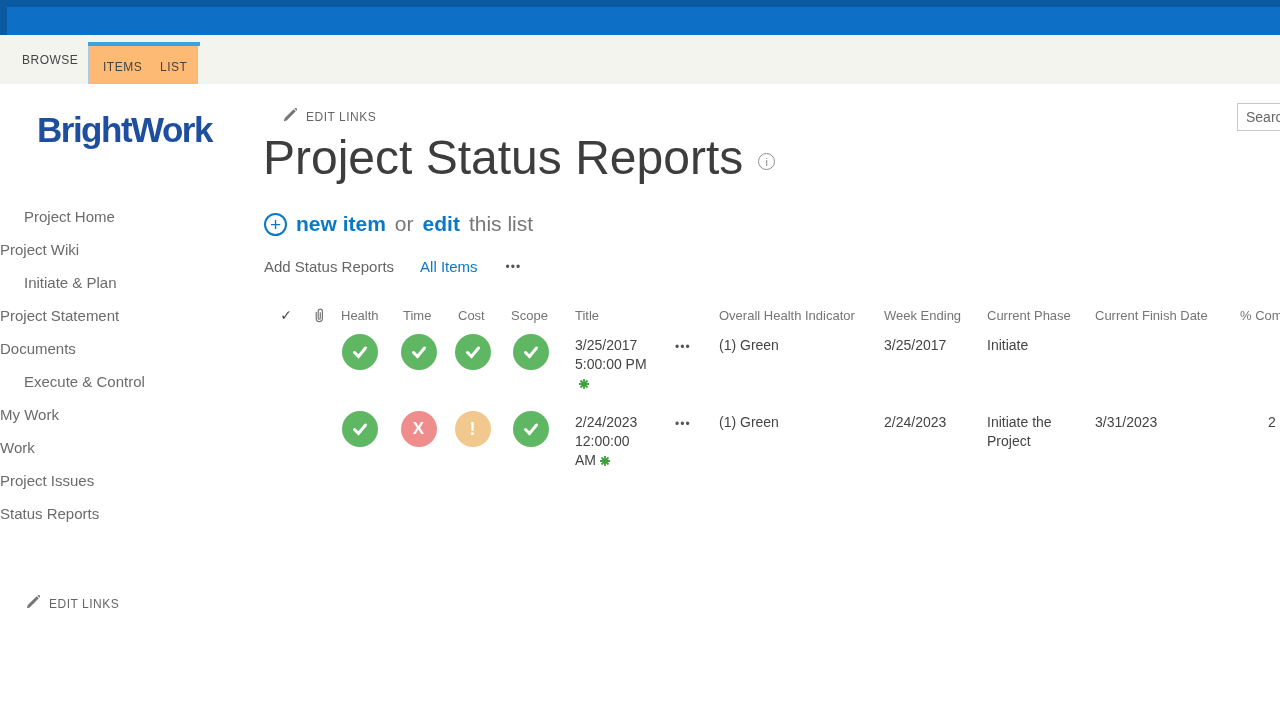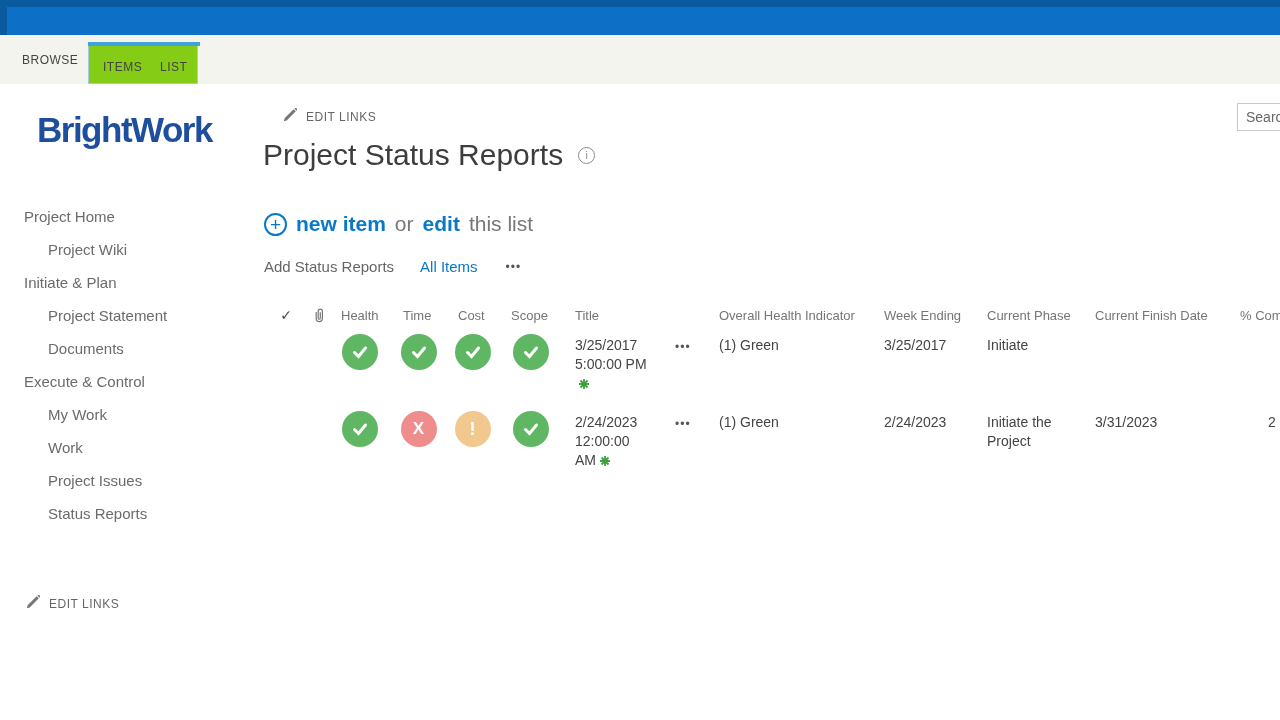--- a/index.html
+++ b/index.html
@@ -8,50 +8,50 @@
   body { position:relative; }
 
   
   .suite-bar { position:absolute; left:0; top:0; width:1280px; height:35px; background:#0d6fc5; }
   .suite-edge-top { position:absolute; left:0; top:0; width:1280px; height:7px; background:#0a5aa0; }
   .suite-edge-left { position:absolute; left:0; top:0; width:7px; height:35px; background:#0a5aa0; }
 
   
   .ribbon { position:absolute; left:0; top:35px; width:1280px; height:49px; background:#f4f4ef; }
   .browse-tab { position:absolute; left:22px; top:18px; font-size:12px; color:#444; letter-spacing:.5px; cursor:pointer; }
-  .tab-group { position:absolute; left:88px; top:7px; width:110px; height:42px; background:#84cc16;
+  .tab-group { position:absolute; left:88px; top:7px; width:110px; height:42px; background:#fdba74;
     border:1px solid #a5cbe2; border-top:none; }
   .tab-accent { position:absolute; left:-1px; top:0; width:112px; height:4px; background:#3ea3da; }
   .tab-group .tab { position:absolute; top:18px; font-size:12px; color:#444; letter-spacing:.5px; cursor:pointer; }
   .tab-items { left:14px; }
   .tab-list  { left:71px; }
 
   
   .sidebar { position:absolute; left:0; top:84px; width:255px; height:636px; background:#fff; }
   .logo { position:absolute; left:37px; top:26px; font-size:35px; font-weight:bold;
     color:#1d4f9e; letter-spacing:-1.5px; cursor:pointer; }
   .nav { position:absolute; left:0; top:116px; width:100%; }
   .nav-item { height:33px; font-size:15px; color:#6b6b6b; cursor:pointer; padding-top:8px; }
   .nav-item.lvl1 { padding-left:24px; }
-  .nav-item.lvl2 { padding-left:48px; }
+  .nav-item.lvl2 { }
   .sidebar-edit { position:absolute; left:26px; top:511px; display:flex; align-items:center; gap:9px;
     font-size:12px; color:#666; letter-spacing:.5px; cursor:pointer; }
 
   
   .search-box { position:absolute; left:1237px; top:103px; width:220px; height:28px;
     border:1px solid #c9c9c9; background:#fff; padding:0 8px; font-size:14px; color:#444;
     font-family:"Liberation Sans","DejaVu Sans",sans-serif; outline:none; }
   .search-box::placeholder { color:#666; opacity:1; }
 
   
   .content { position:absolute; left:263px; top:84px; width:1100px; height:636px; }
   .edit-links-row { position:absolute; left:20px; top:24px; display:flex; align-items:center; gap:9px;
     font-size:12px; color:#666; letter-spacing:.5px; cursor:pointer; }
   .page-title-row { position:absolute; left:0; top:46px; display:flex; align-items:center; }
-  .page-title { font-size:30px; font-weight:300; color:#3d3d3d;margin-top:8px; }
+  .page-title { font-size:48px; font-weight:300; color:#3d3d3d; }
   .info-icon { width:17px; height:17px; border:1px solid #8c8c8c; border-radius:50%;
     font-size:11px; color:#8c8c8c; display:flex; align-items:center; justify-content:center;
     margin-left:15px; margin-top:8px; cursor:pointer; }
 
   .new-item-row { position:absolute; left:1px; top:128px; display:flex; align-items:center; gap:9px; font-size:21px; }
   .plus-circle { width:23px; height:23px; border:2px solid #0878c8; border-radius:50%;
     color:#0878c8; font-size:19px; line-height:19px; display:flex; align-items:center; justify-content:center;
     cursor:pointer; font-weight:400; }
   .link-blue { color:#0878c8; cursor:pointer;font-weight:bold; }
   .txt-gray { color:#777; }

